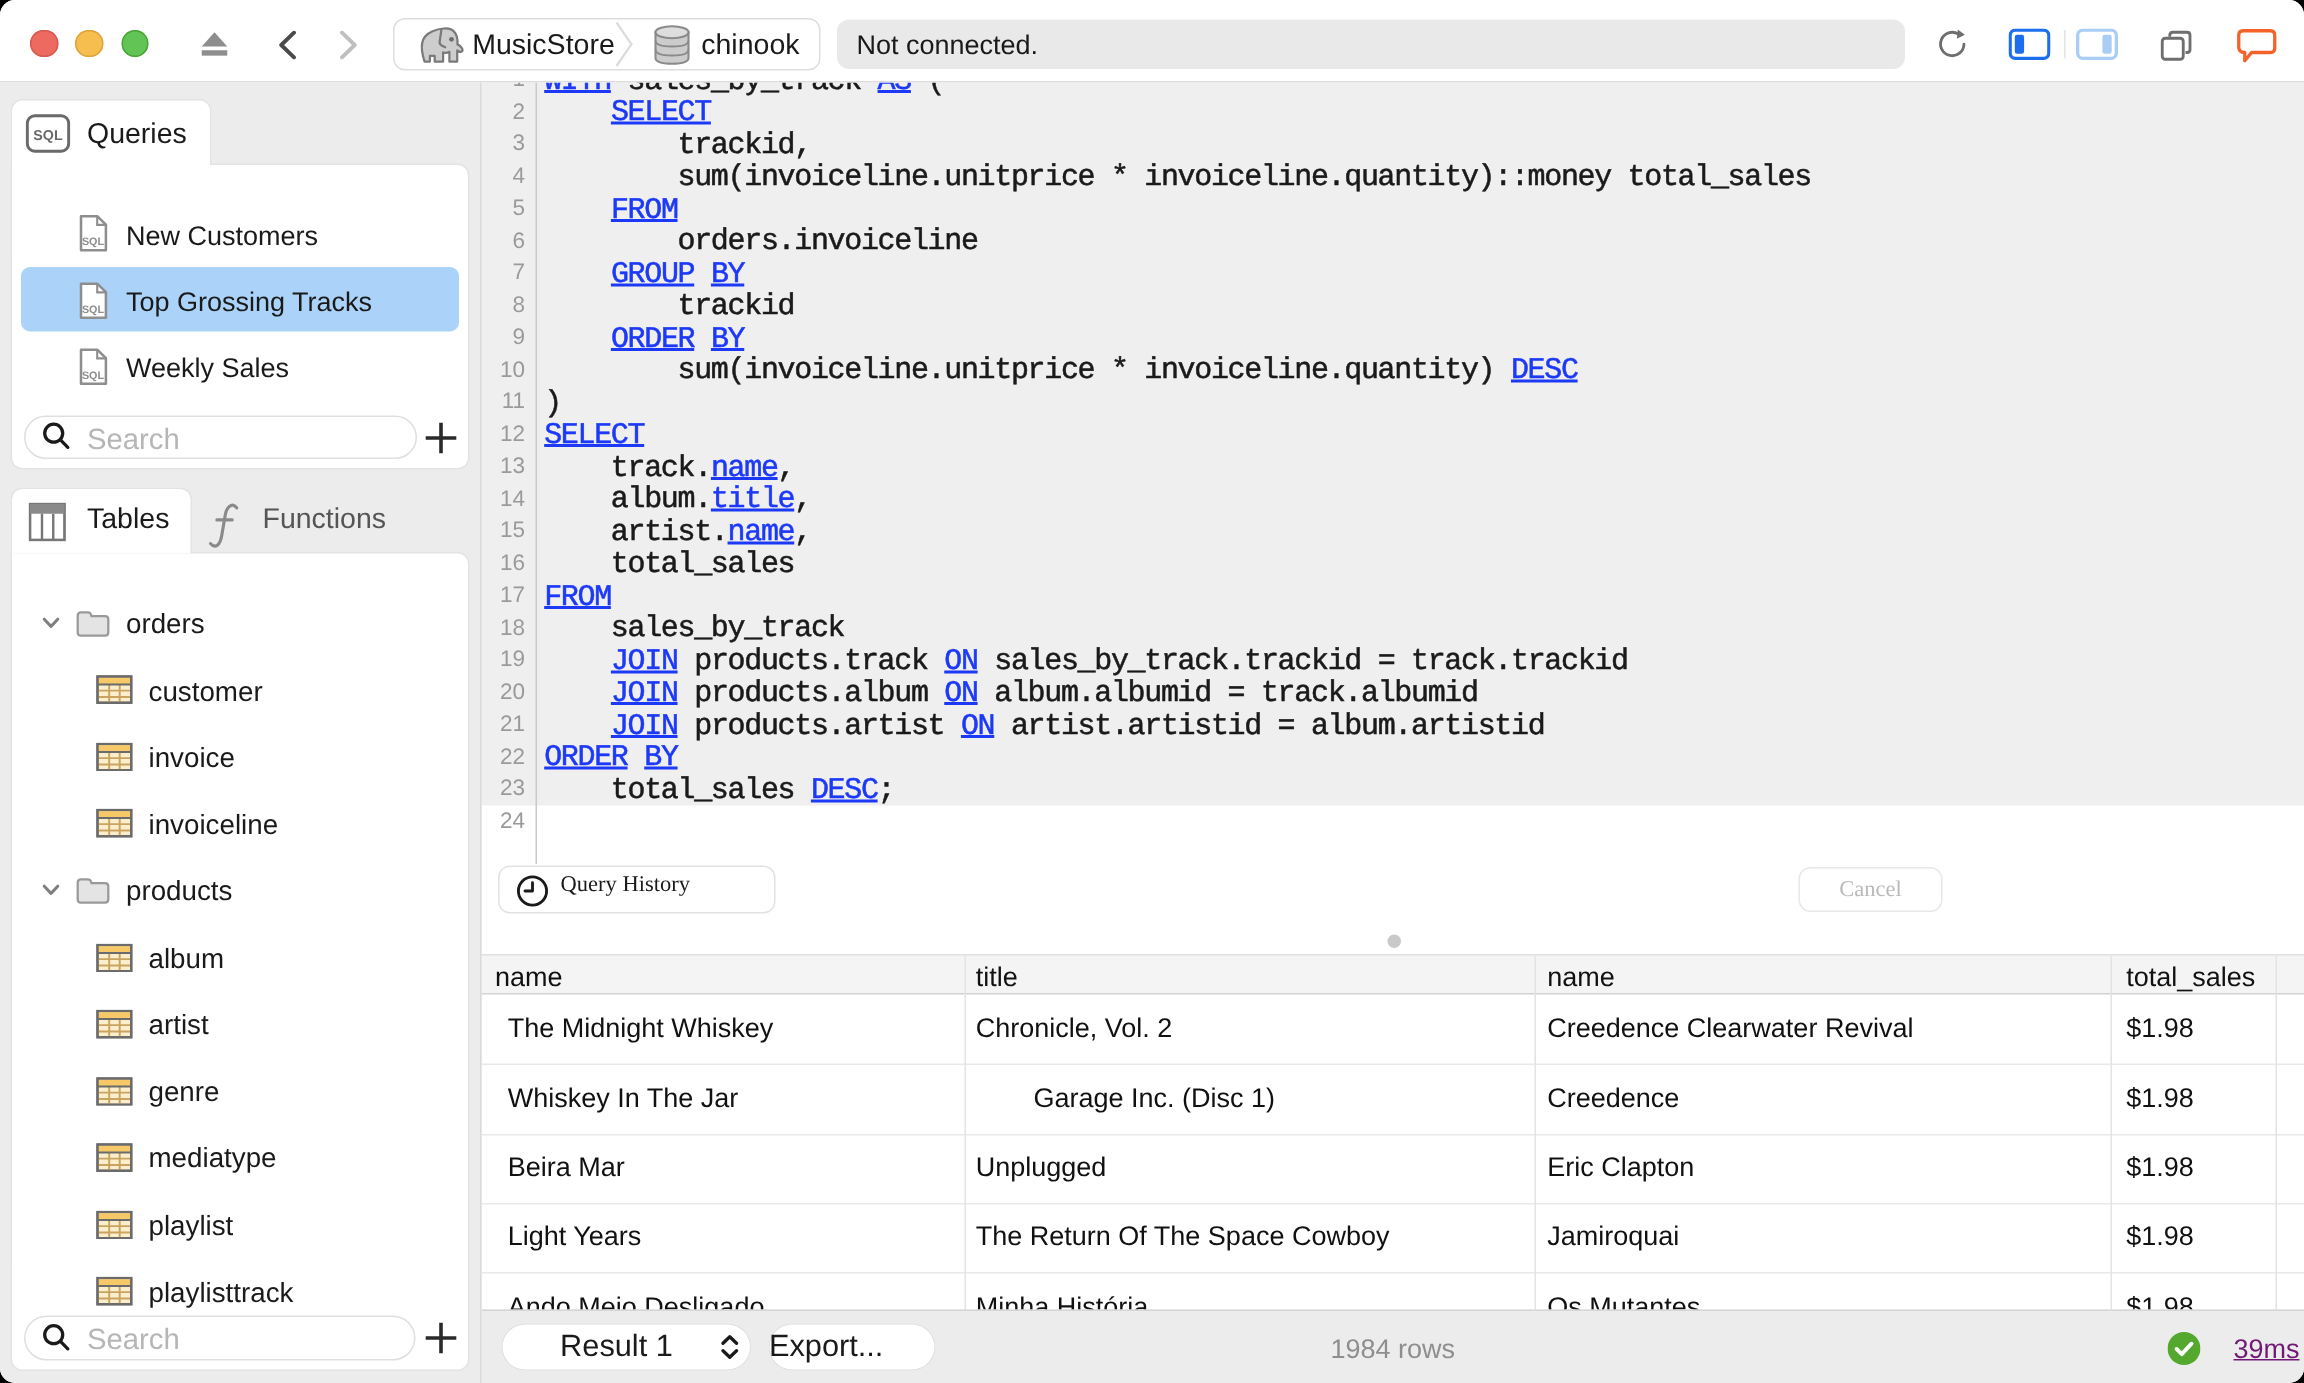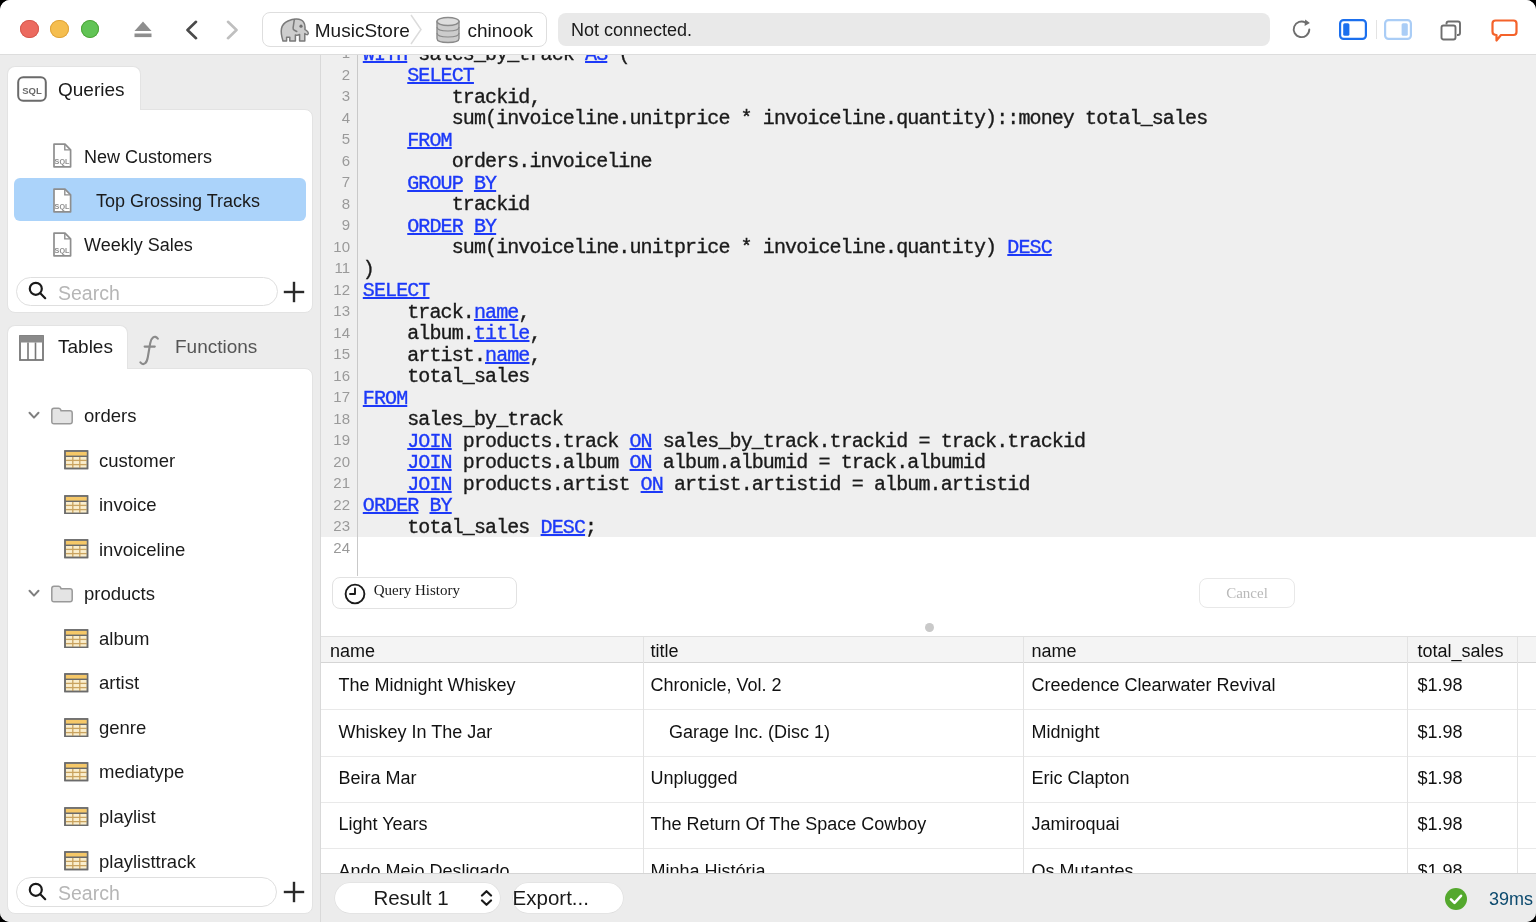--- a/index.html
+++ b/index.html
@@ -109,22 +109,22 @@
 <div class="hlbl" style="left:650.5px">title</div>
 <div class="hlbl" style="left:1031.5px">name</div>
 <div class="hlbl" style="left:1417.5px">total_sales</div>
 <div class="abs rsep" style="top:709.4px"></div>
 <div class="abs cell" style="left:338.5px;top:675.2px">The Midnight Whiskey</div>
 <div class="abs cell" style="left:650.5px;top:675.2px">Chronicle, Vol. 2</div>
 <div class="abs cell" style="left:1031.5px;top:675.2px">Creedence Clearwater Revival</div>
 <div class="abs cell" style="left:1417.5px;top:675.2px">$1.98</div>
 <div class="abs rsep" style="top:755.7px"></div>
 <div class="abs cell" style="left:338.5px;top:721.5px">Whiskey In The Jar</div>
-<div class="abs cell" style="left:669px;top:721.5px">Garage Inc. (Disc 1)</div>
-<div class="abs cell" style="left:1031.5px;top:721.5px">Midnight</div>
+<div class="abs cell" style="left:689px;top:721.5px">Garage Inc. (Disc 1)</div>
+<div class="abs cell" style="left:1031.5px;top:721.5px">Creedence</div>
 <div class="abs cell" style="left:1417.5px;top:721.5px">$1.98</div>
 <div class="abs rsep" style="top:802.1px"></div>
 <div class="abs cell" style="left:338.5px;top:767.9px">Beira Mar</div>
 <div class="abs cell" style="left:650.5px;top:767.9px">Unplugged</div>
 <div class="abs cell" style="left:1031.5px;top:767.9px">Eric Clapton</div>
 <div class="abs cell" style="left:1417.5px;top:767.9px">$1.98</div>
 <div class="abs rsep" style="top:848.4px"></div>
 <div class="abs cell" style="left:338.5px;top:814.2px">Light Years</div>
 <div class="abs cell" style="left:650.5px;top:814.2px">The Return Of The Space Cowboy</div>
 <div class="abs cell" style="left:1031.5px;top:814.2px">Jamiroquai</div>
@@ -141,25 +141,26 @@
 
 <div class="bbar">
   <div class="bbtn" style="left:14px;width:165px;">
     <span class="abs" style="left:38.4px;top:2.5px">Result 1</span>
     <svg class="abs" style="left:145px;top:7px" width="13" height="16" viewBox="0 0 13 16">
       <path d="M2 5.5 L6.5 1.2 L11 5.5" fill="none" stroke="#1a1a1a" stroke-width="2.2" stroke-linejoin="round" stroke-linecap="round"></path>
       <path d="M2 10.5 L6.5 14.8 L11 10.5" fill="none" stroke="#1a1a1a" stroke-width="2.2" stroke-linejoin="round" stroke-linecap="round"></path>
     </svg>
   </div>
   <div class="bbtn" style="left:191.6px;width:110px;text-align:left;line-height:29px;">Export...</div>
+  <div class="abs" style="left:0;width:1215px;top:15px;text-align:center;font-size:18px;color:#8e8e8e;">1984 rows</div>
   <svg class="abs" style="left:1123.5px;top:14px" width="22" height="22" viewBox="0 0 22 22">
     <circle cx="11" cy="11" r="11" fill="#54a82d"></circle>
     <path d="M6 11.3 L9.5 14.8 L16 7.8" fill="none" stroke="#fff" stroke-width="2.6" stroke-linecap="round" stroke-linejoin="round"></path>
   </svg>
-  <div class="abs" style="left:1168px;top:15px;font-size:18px;color:#0c4a6e;">39ms</div>
+  <div class="abs" style="left:1168px;top:15px;font-size:18px;color:#701a75;text-decoration:underline;">39ms</div>
 </div>
 
 <div class="sidebar"></div>
 <div class="tab" style="left:7px;top:66px;width:134px;height:44px;z-index:42;"></div>
 <div class="panel" style="left:7px;top:109px;width:306px;height:204px;border-radius:0 8px 8px 8px;z-index:41;"></div>
 <div class="abs" style="z-index:43">
   <svg class="abs" style="left:17px;top:76px" width="30" height="26" viewBox="0 0 30 26">
     <rect x="1.2" y="1.2" width="27.6" height="23.6" rx="5" fill="#fff" stroke="#6a6a6a" stroke-width="2"></rect>
     <text x="15" y="17.5" font-family="Liberation Sans, sans-serif" font-size="9.5" font-weight="bold" fill="#6a6a6a" text-anchor="middle">SQL</text>
   </svg>
@@ -169,21 +170,21 @@
 <path d="M12.8 1.4 L12.8 6.9 L18.4 6.9" fill="none" stroke="#8e8e8e" stroke-width="1.4"></path>
 <text x="10" y="20.5" font-family="Liberation Sans, sans-serif" font-size="7.2" font-weight="bold" fill="#8e8e8e" text-anchor="middle">SQL</text>
 </svg>
   <div class="abs lbl" style="left:84px;top:146.5px;">New Customers</div>
   <div class="abs" style="left:14px;top:178px;width:292px;height:43px;border-radius:6px;background:#abd3fa;"></div>
   <svg class="abs" style="left:52px;top:187.5px" width="20" height="25" viewBox="0 0 20 25">
 <path d="M2 1.2 L13 1.2 L18.6 6.8 L18.6 23.8 L2 23.8 Z" fill="#fff" stroke="#8e8e8e" stroke-width="1.7" stroke-linejoin="round"></path>
 <path d="M12.8 1.4 L12.8 6.9 L18.4 6.9" fill="none" stroke="#8e8e8e" stroke-width="1.4"></path>
 <text x="10" y="20.5" font-family="Liberation Sans, sans-serif" font-size="7.2" font-weight="bold" fill="#8e8e8e" text-anchor="middle">SQL</text>
 </svg>
-  <div class="abs lbl" style="left:84px;top:191px;margin-left:12px;">Top Grossing Tracks</div>
+  <div class="abs lbl" style="left:84px;top:191px;">Top Grossing Tracks</div>
   <svg class="abs" style="left:52px;top:231.5px" width="20" height="25" viewBox="0 0 20 25">
 <path d="M2 1.2 L13 1.2 L18.6 6.8 L18.6 23.8 L2 23.8 Z" fill="#fff" stroke="#8e8e8e" stroke-width="1.7" stroke-linejoin="round"></path>
 <path d="M12.8 1.4 L12.8 6.9 L18.4 6.9" fill="none" stroke="#8e8e8e" stroke-width="1.4"></path>
 <text x="10" y="20.5" font-family="Liberation Sans, sans-serif" font-size="7.2" font-weight="bold" fill="#8e8e8e" text-anchor="middle">SQL</text>
 </svg>
   <div class="abs lbl" style="left:84px;top:235px;">Weekly Sales</div>
   <div class="srch" style="left:16px;top:277px;width:262px;"></div>
   <svg class="abs" style="left:27.5px;top:281.0px" width="19" height="19" viewBox="0 0 19 19">
 <circle cx="7.8" cy="7.8" r="6" fill="none" stroke="#1a1a1a" stroke-width="2.2"></circle>
 <line x1="12.3" y1="12.3" x2="17.2" y2="17.2" stroke="#1a1a1a" stroke-width="2.2" stroke-linecap="round"></line>

